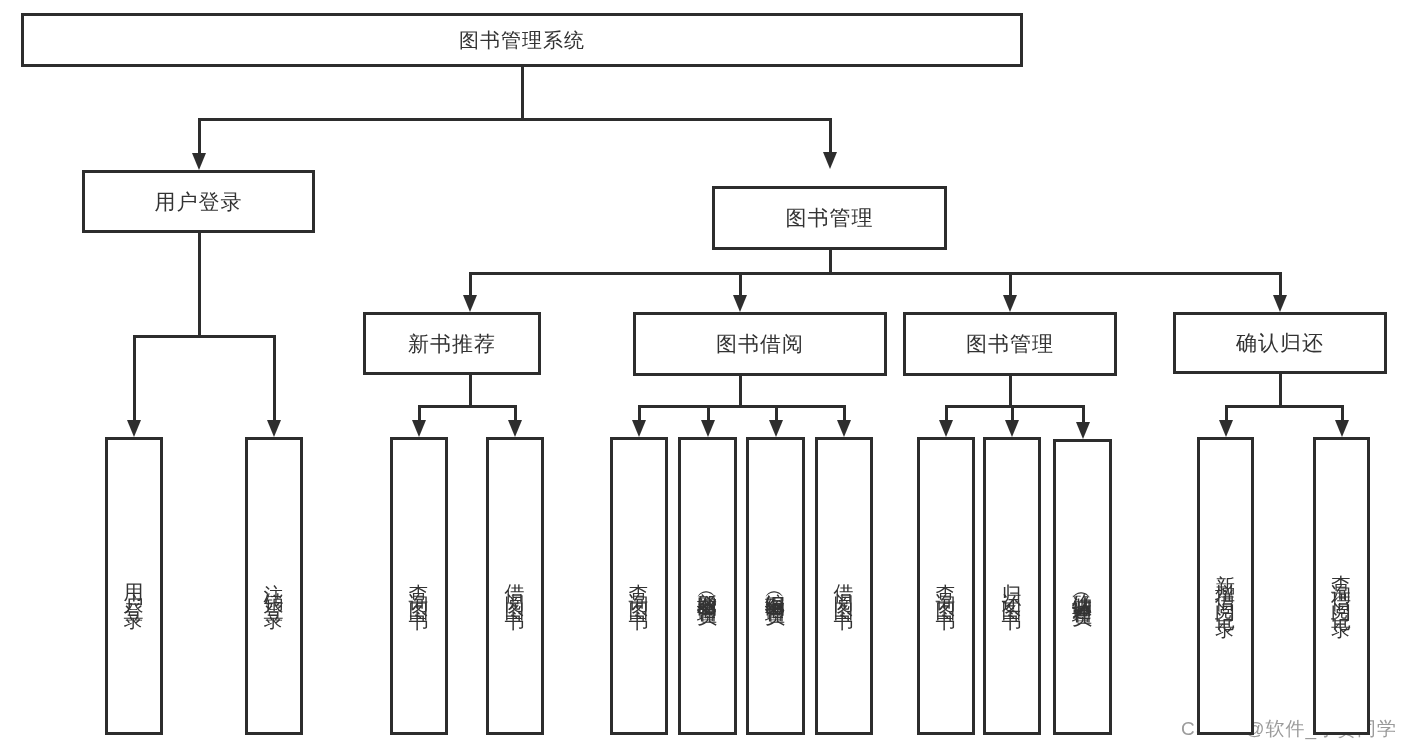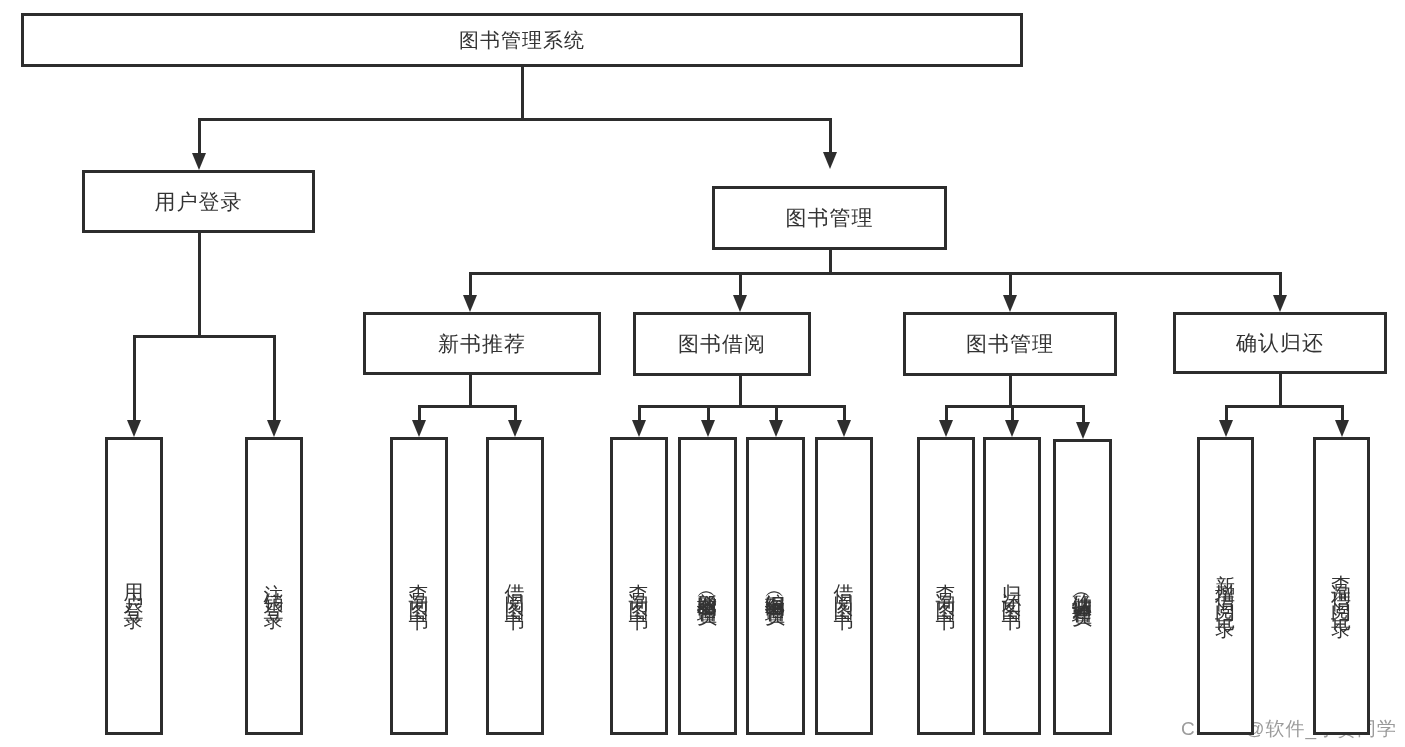--- a/index.html
+++ b/index.html
@@ -122,24 +122,24 @@
     <div class="arrow" style="left: 1335px; top: 420px;"></div>
     <div class="node h root" style="left: 21px; top: 13px; width: 1002px; height: 54px;">
       <span>图书管理系统</span>
     </div>
     <div class="node h" style="left: 82px; top: 170px; width: 233px; height: 63px;">
       <span>用户登录</span>
     </div>
     <div class="node h" style="left: 712px; top: 186px; width: 235px; height: 64px;">
       <span>图书管理</span>
     </div>
-    <div class="node h" style="left: 363px; top: 312px; width: 238px; height: 63px;">
+    <div class="node h" style="left: 363px; top: 312px; width: 178px; height: 63px;">
       <span>新书推荐</span>
     </div>
-    <div class="node h" style="left: 633px; top: 312px; width: 178px; height: 64px;">
+    <div class="node h" style="left: 633px; top: 312px; width: 254px; height: 64px;">
       <span>图书借阅</span>
     </div>
     <div class="node h" style="left: 903px; top: 312px; width: 214px; height: 64px;">
       <span>图书管理</span>
     </div>
     <div class="node h" style="left: 1173px; top: 312px; width: 214px; height: 62px;">
       <span>确认归还</span>
     </div>
     <div class="node v short" style="left: 105px; top: 437px; width: 58px; height: 298px;">
       <span>用户登录</span>

